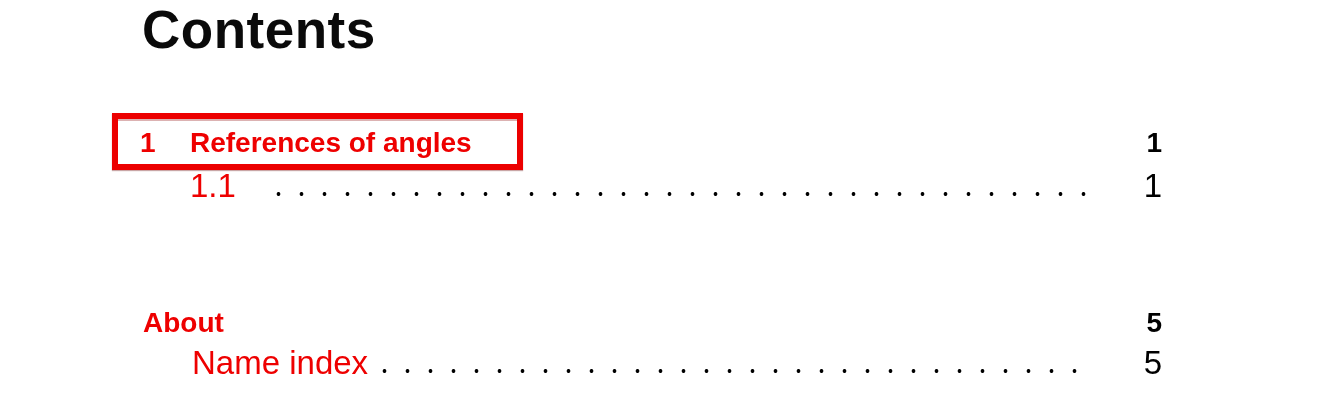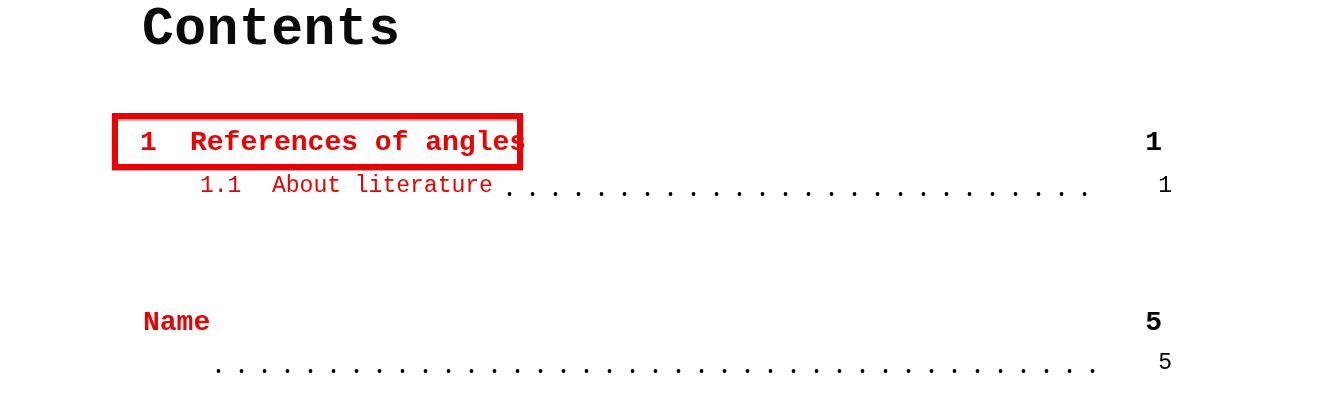--- a/index.html
+++ b/index.html
@@ -2,21 +2,21 @@
 <html><head>
 <meta charset="utf-8">
 <style>
   html, body { margin: 0; padding: 0; background: #ffffff; }
   .page {
     position: relative;
     width: 1326px;
     height: 411px;
     background: #ffffff;
     overflow: hidden;
-    font-family: Liberation Mono, monospace;
+    font-family: Liberation Sans, sans-serif;
     color: #000000;
   }
   .doc-title {
     position: absolute;
     left: 142px;
     top: 0px;
     font-size: 53px;
     line-height: 60px;
     font-weight: 700;
     letter-spacing: 0.5px;
@@ -24,21 +24,21 @@
     white-space: nowrap;
   }
   .toc-row {
     position: absolute;
     display: flex;
     align-items: baseline;
     white-space: nowrap;
     cursor: pointer;
   }
   .lvl-section { font-size: 28px; line-height: 34px; font-weight: 700; }
-  .lvl-sub     { font-size: 23px; line-height: 30px; font-weight: 400; margin-left: 10px; }
+  .lvl-sub     { font-size: 33px; line-height: 30px; font-weight: 400; }
   .red  { color: #ee0000; }
   .num  { display: inline-block; }
   .num-sec { width: 50px; }
   .num-sub { width: 72px; }
   .pagenum { color: #000000; }
   .pagenum.b { font-weight: 700; }
   .pagenum.r { font-weight: 400; }
   .spacer { flex: 1; }
   .leader {
     flex: 1;
@@ -73,30 +73,30 @@
 
   <div class="toc-row lvl-section" style="left:140px; top:126px; width:1022px;">
     <span class="red num num-sec">1</span>
     <span class="red">References of angles</span>
     <span class="spacer"></span>
     <span class="pagenum b">1</span>
   </div>
 
   <div class="toc-row lvl-sub" style="left:190px; top:171px; width:972px;">
     <span class="red num num-sub">1.1</span>
-    <span class="red">About literature</span>
     <span class="leader"></span>
     <span class="pagenum r">1</span>
   </div>
 
 
   <div class="toc-row lvl-section" style="left:143px; top:306px; width:1019px;">
-    <span class="red">Name</span>
+    <span class="red">About</span>
     <span class="spacer"></span>
     <span class="pagenum b">5</span>
   </div>
 
   <div class="toc-row lvl-sub" style="left:192px; top:348px; width:970px;">
+    <span class="red">Name index</span>
     <span class="leader"></span>
     <span class="pagenum r">5</span>
   </div>
 
 </div>
 
 </body></html>

